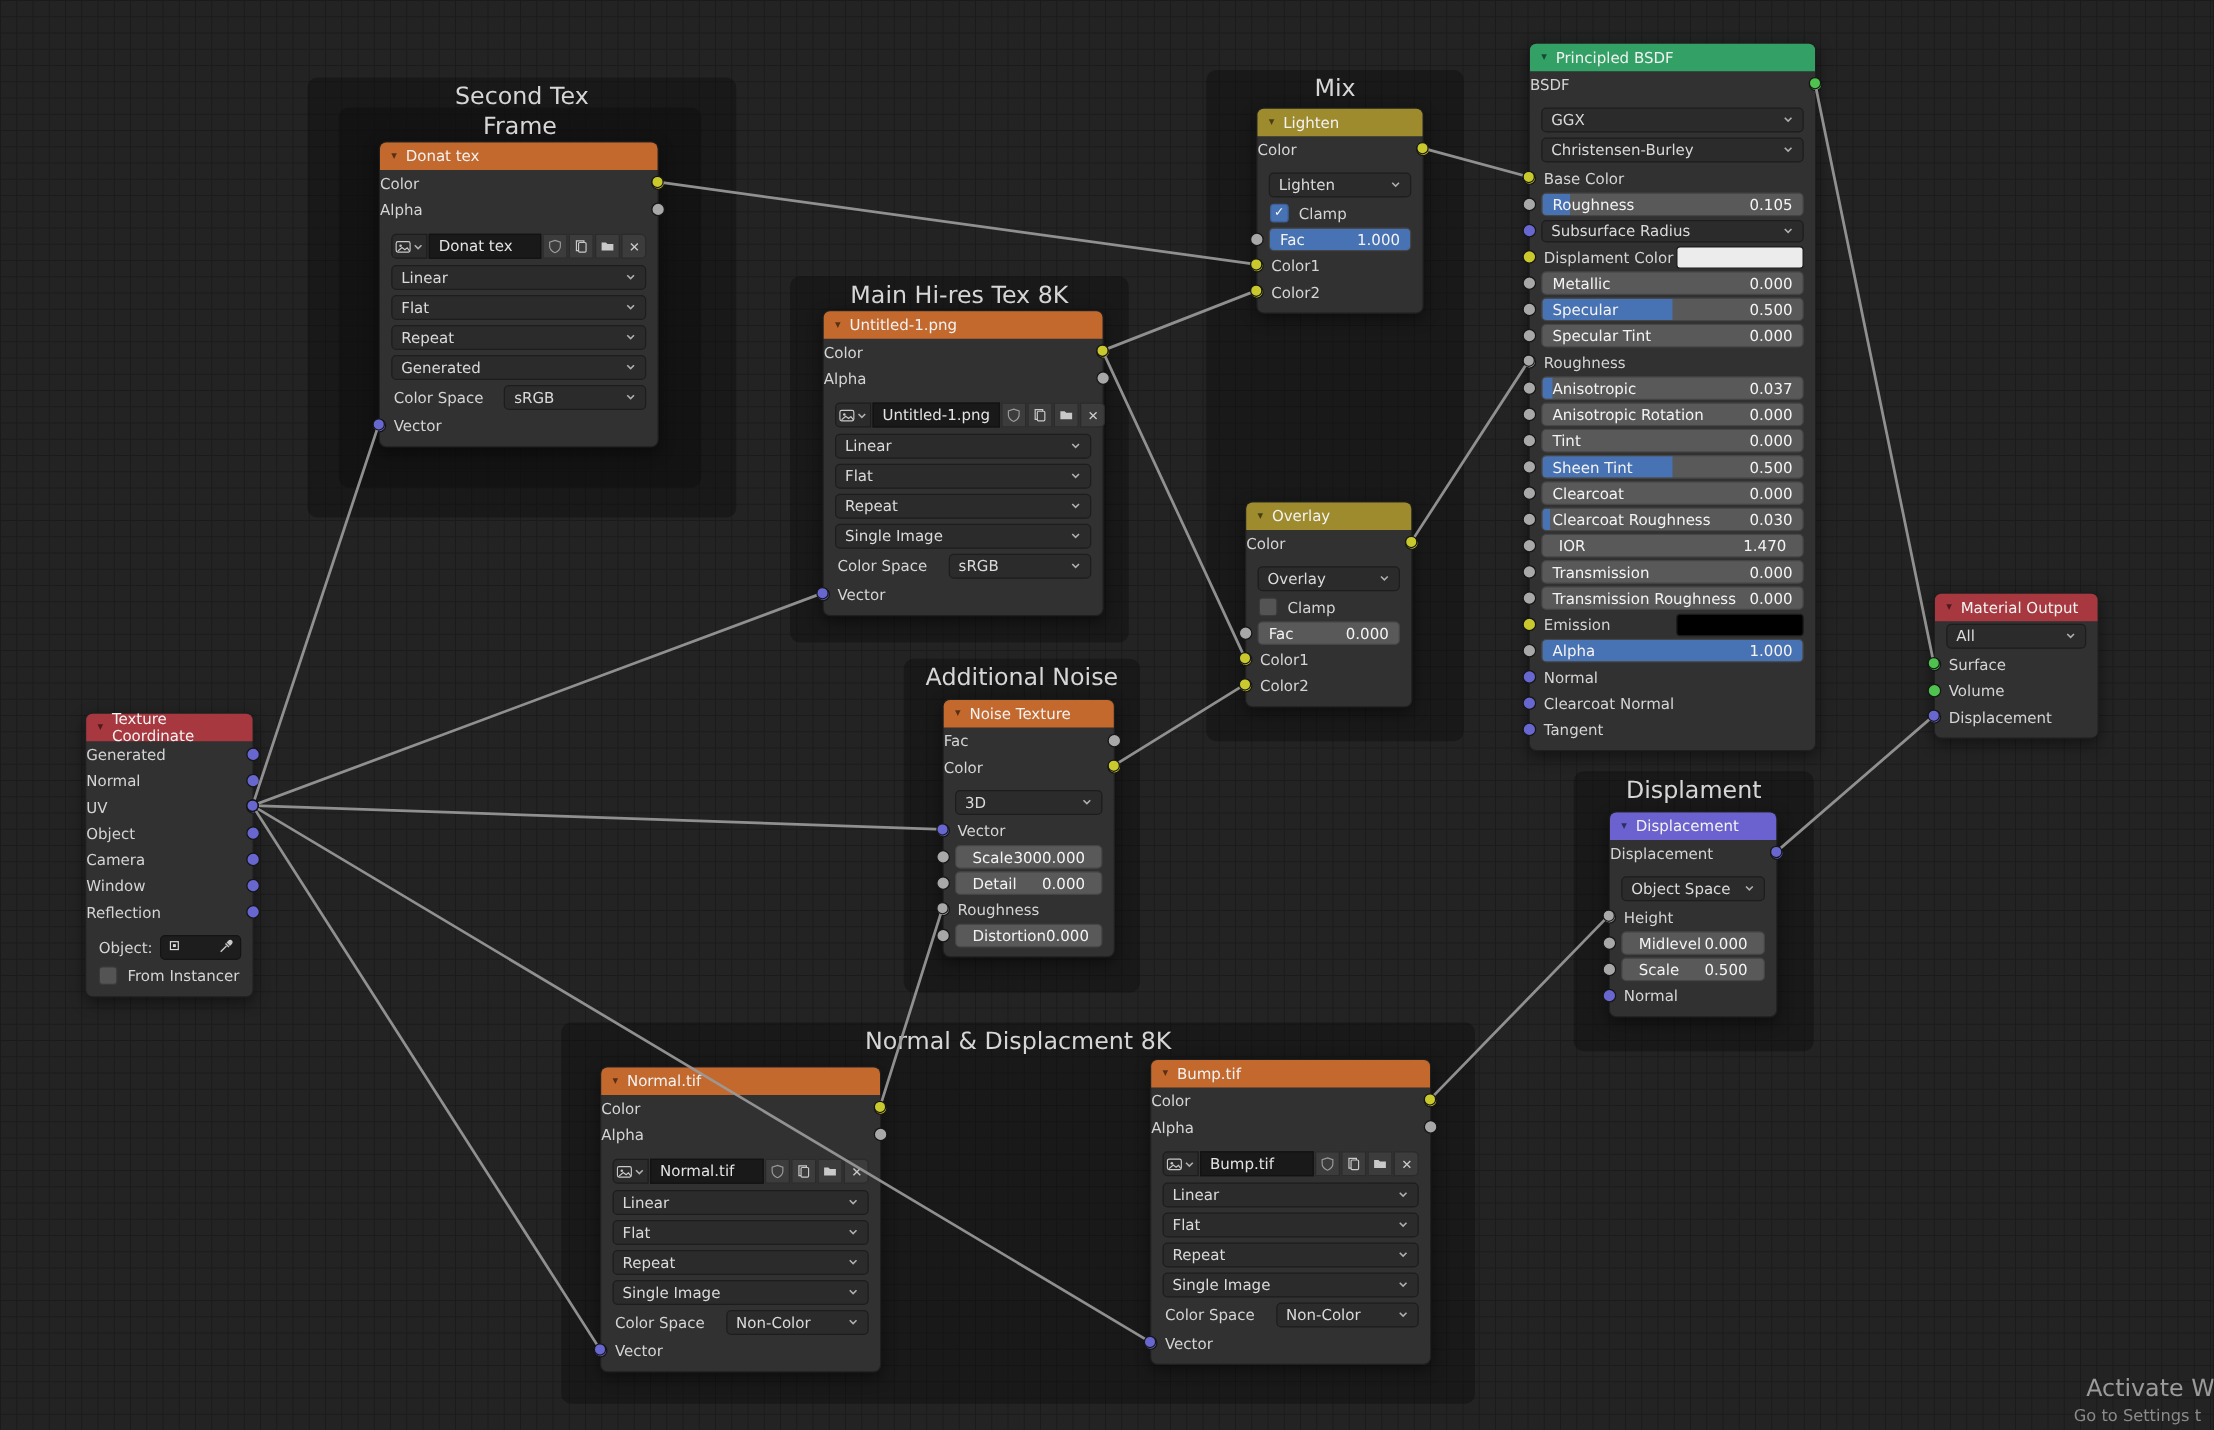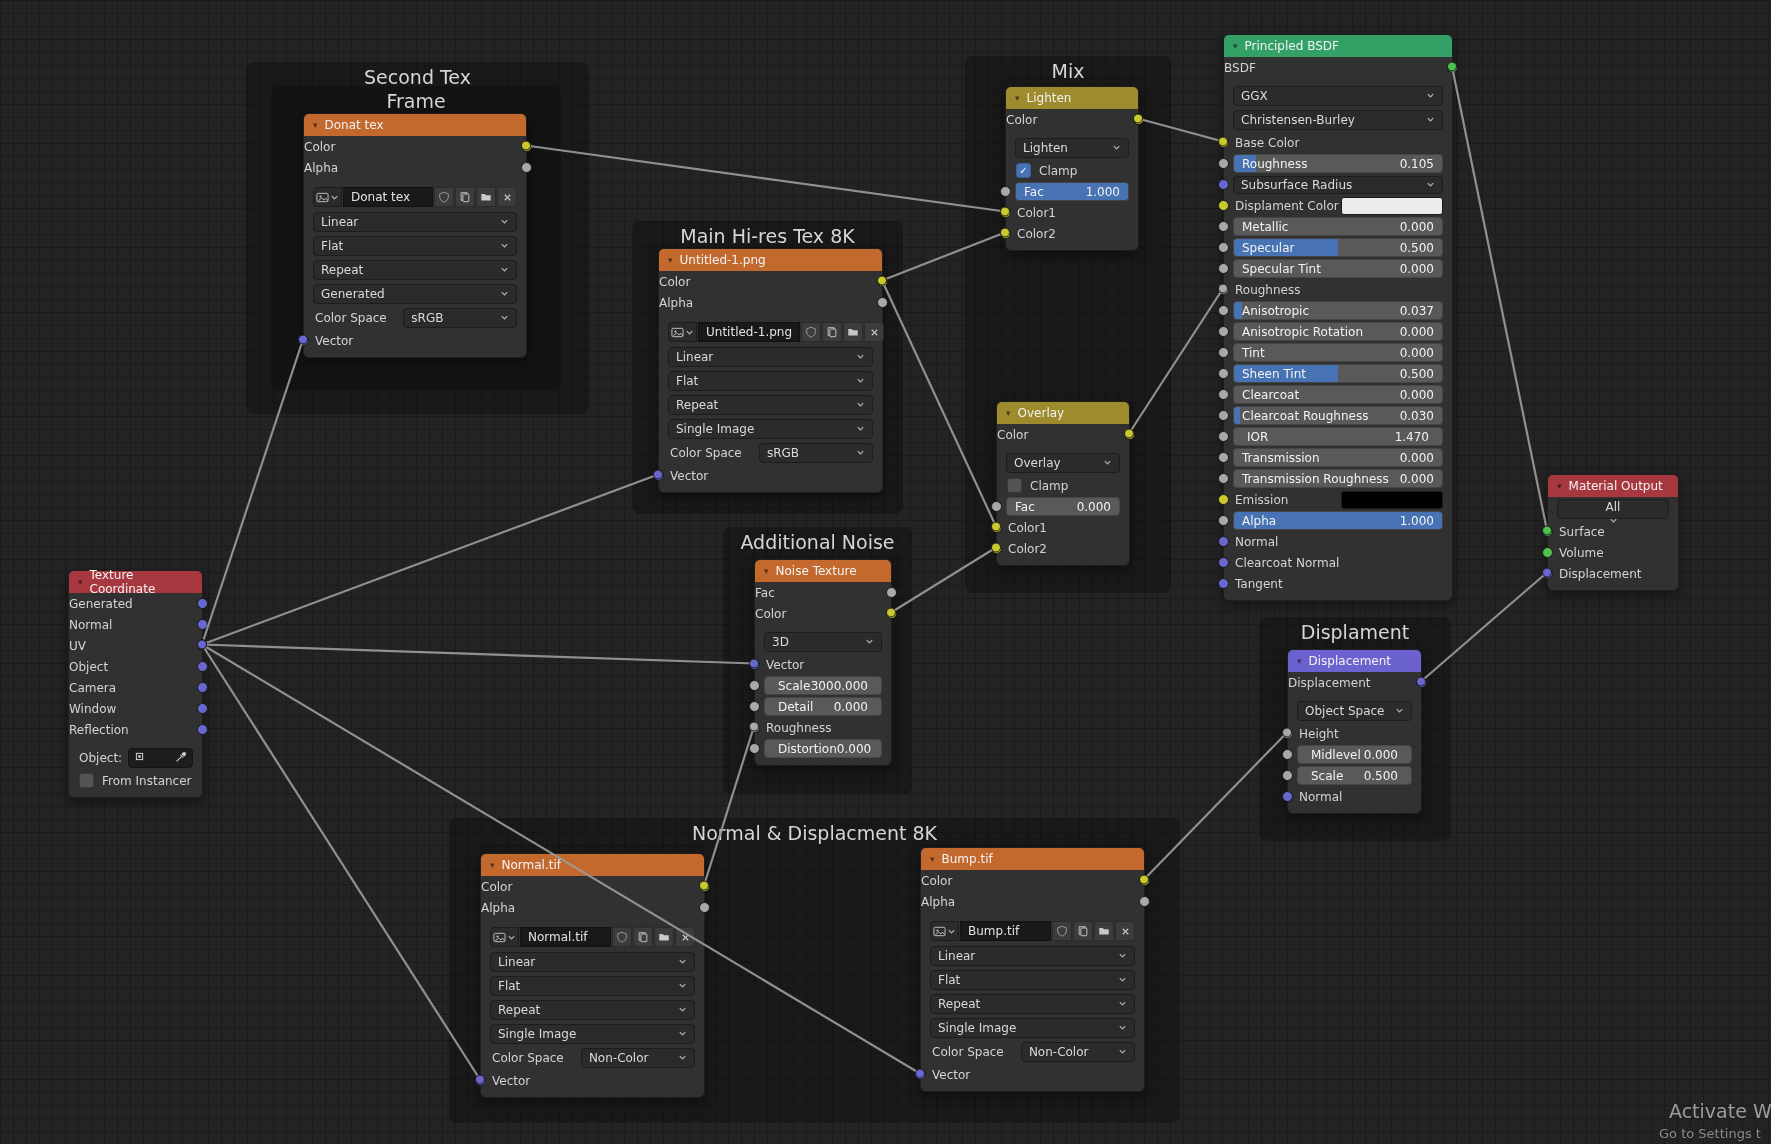--- a/index.html
+++ b/index.html
@@ -902,21 +902,21 @@
         <span>Vector</span>
       </div>
       <div class="socket" style="background: rgb(103, 103, 207); top: 221px; left: -6px;"></div>
     </div>
     <div class="node" style="left: 1547px; top: 474px; width: 130px; height: 115px;">
       <div class="header" style="background: rgb(168, 56, 63);">
         <span class="tri">▾</span>
         <span>Material Output</span>
       </div>
       <div class="row" style="height: 24px;">
-        <div class="sel-w" style="height: 18px; flex-direction: column;">
+        <div class="sel-w" style="height: 18px;">
           <span>All</span>
           <span><svg viewBox="0 0 10 10" width="9" height="9">
               <path d="M2 3.5 L5 6.5 L8 3.5" fill="none" stroke="#b0b0b0" stroke-width="1.4"></path>
             </svg></span>
         </div>
       </div>
       <div class="row in" style="height: 21px;">
         <span>Surface</span>
       </div>
       <div class="socket" style="background: rgb(79, 193, 79); top: 51px; left: -6px;"></div>

